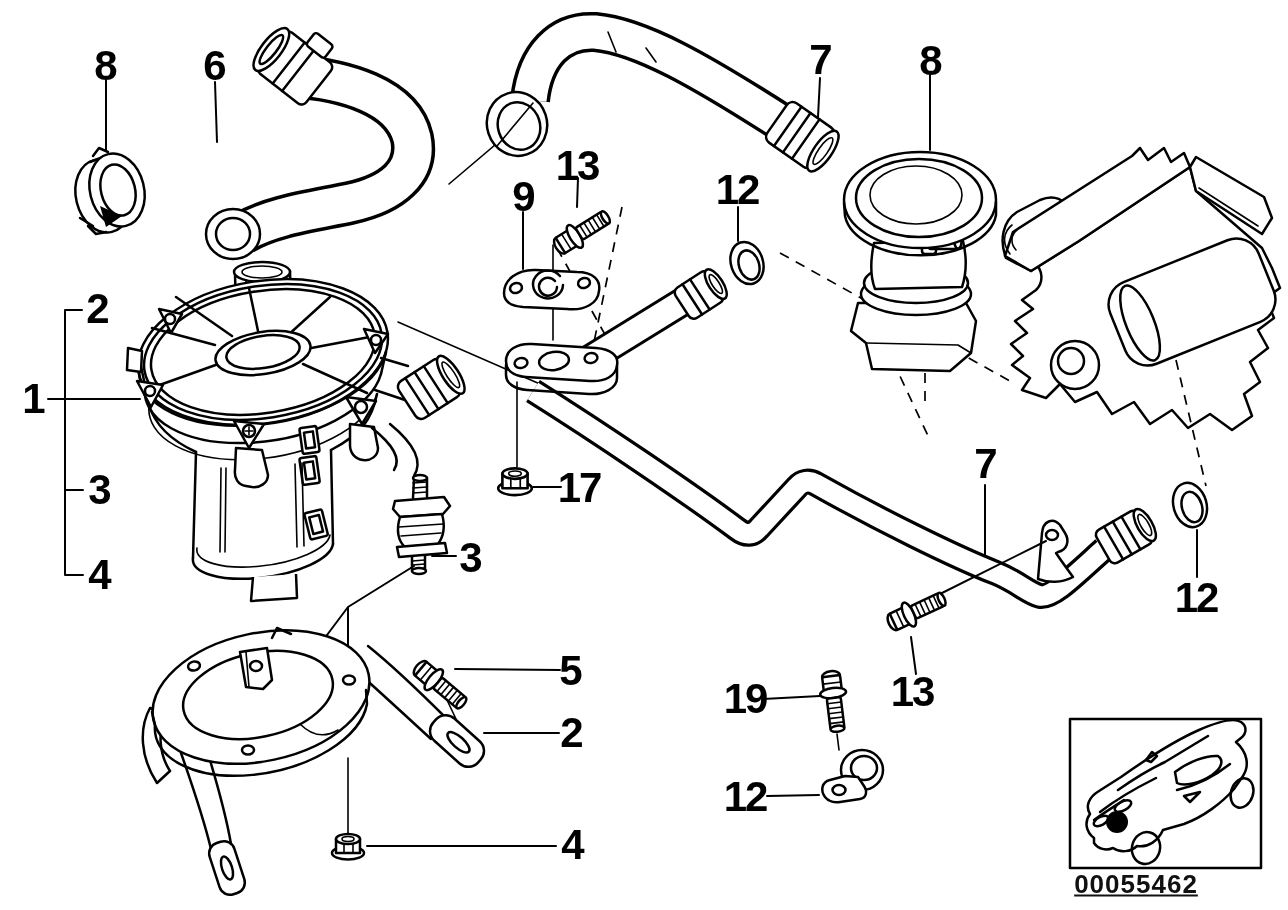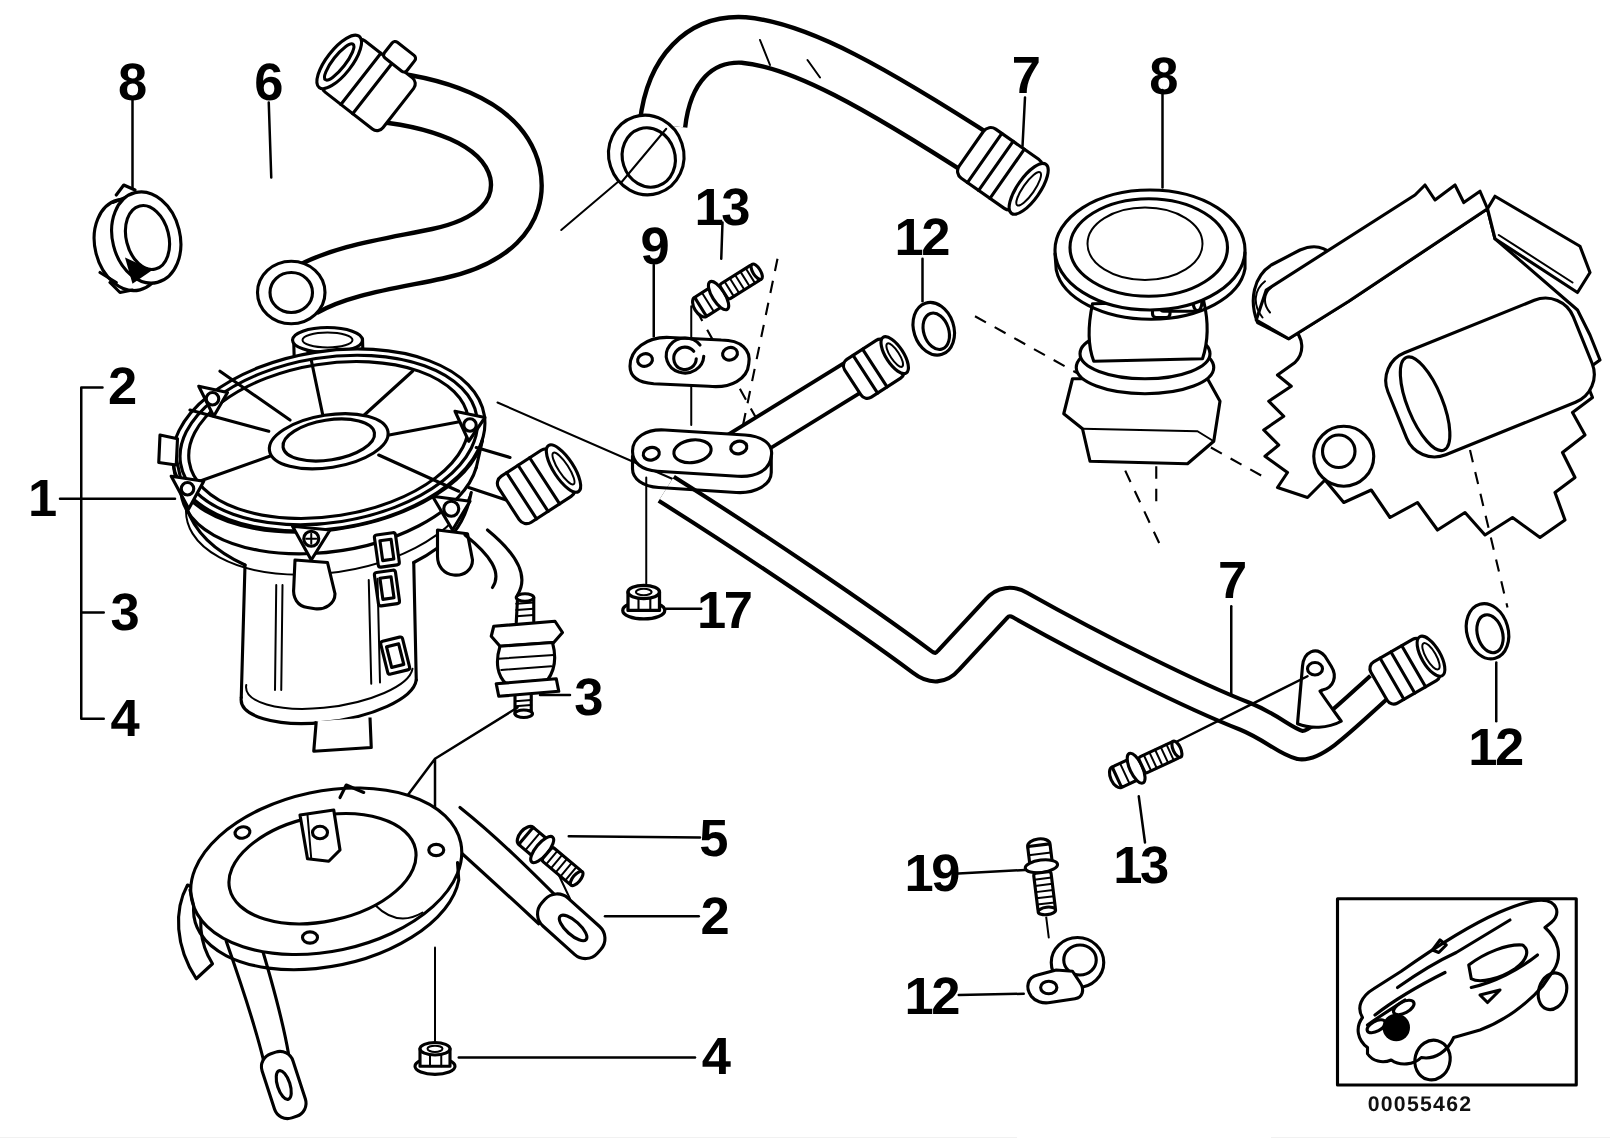--- a/index.html
+++ b/index.html
@@ -17,21 +17,21 @@
   svg .dash{stroke:#000;fill:none;stroke-width:1.7;stroke-dasharray:10 8;}
   svg .tubeo{stroke:#000;fill:none;stroke-linecap:butt;stroke-linejoin:round;}
   svg .tubei{stroke:#fff;fill:none;stroke-linecap:butt;stroke-linejoin:round;}
   .lbl{
     position:absolute;transform:translate(-50%,-50%);
     font-weight:700;font-size:42px;line-height:1;letter-spacing:-2px;color:#000;
     white-space:nowrap;
   }
   .pn{
     position:absolute;transform:translate(-50%,-50%);
-    font-weight:700;font-size:17px;letter-spacing:1px;color:#111;
+    font-weight:700;font-size:26px;letter-spacing:1px;color:#111;text-decoration:underline;
   }
 </style>
 </head>
 <body>
 
 <div class="stage">
 
 <svg class="art" width="1288" height="910" viewBox="0 0 1288 910">
 
   <defs>

